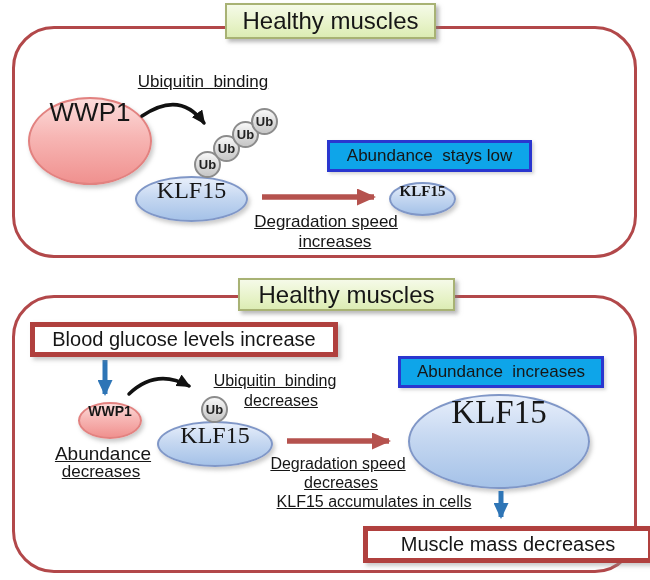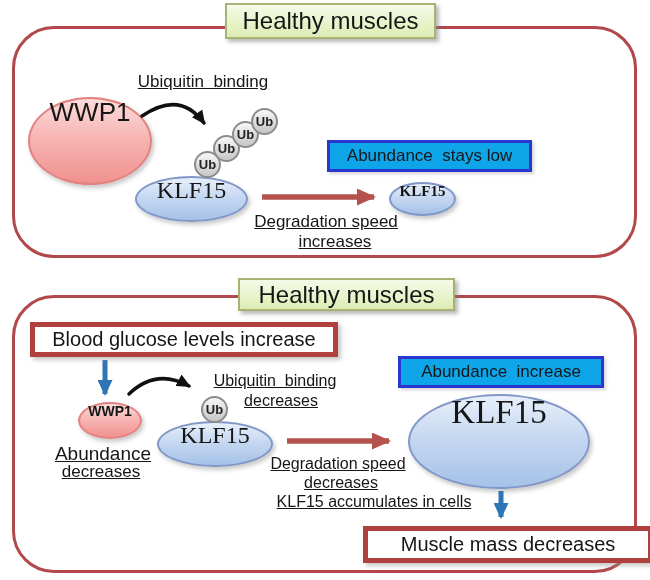--- a/index.html
+++ b/index.html
@@ -146,21 +146,21 @@
 
   <div class="ellipse blue-el" style="left:157px; top:421px; width:116px; height:46px; font-size:24px;">
     <span>KLF15</span>
   </div>
 
   <div class="label" style="left:338px; top:455px; font-size:16px;">Degradation speed</div>
   <div class="label" style="left:341px; top:474px; font-size:16px;">decreases</div>
   <div class="label" style="left:350px; top:493px; font-size:16px;padding-left:48px;">KLF15 accumulates in cells</div>
 
   <div class="blue-box" style="left:398px; top:356px; width:206px; height:32px;">
-    <span>Abundance  increase</span>
+    <span>Abundance  increases</span>
   </div>
 
   <div class="ellipse blue-el" style="left:408px; top:394px; width:182px; height:95px; font-size:33px;">
     <span>KLF15</span>
   </div>
 
   <div class="red-box" style="left:363px; top:526px; width:290px; height:37px;">
     <span>Muscle mass decreases</span>
   </div>
 

